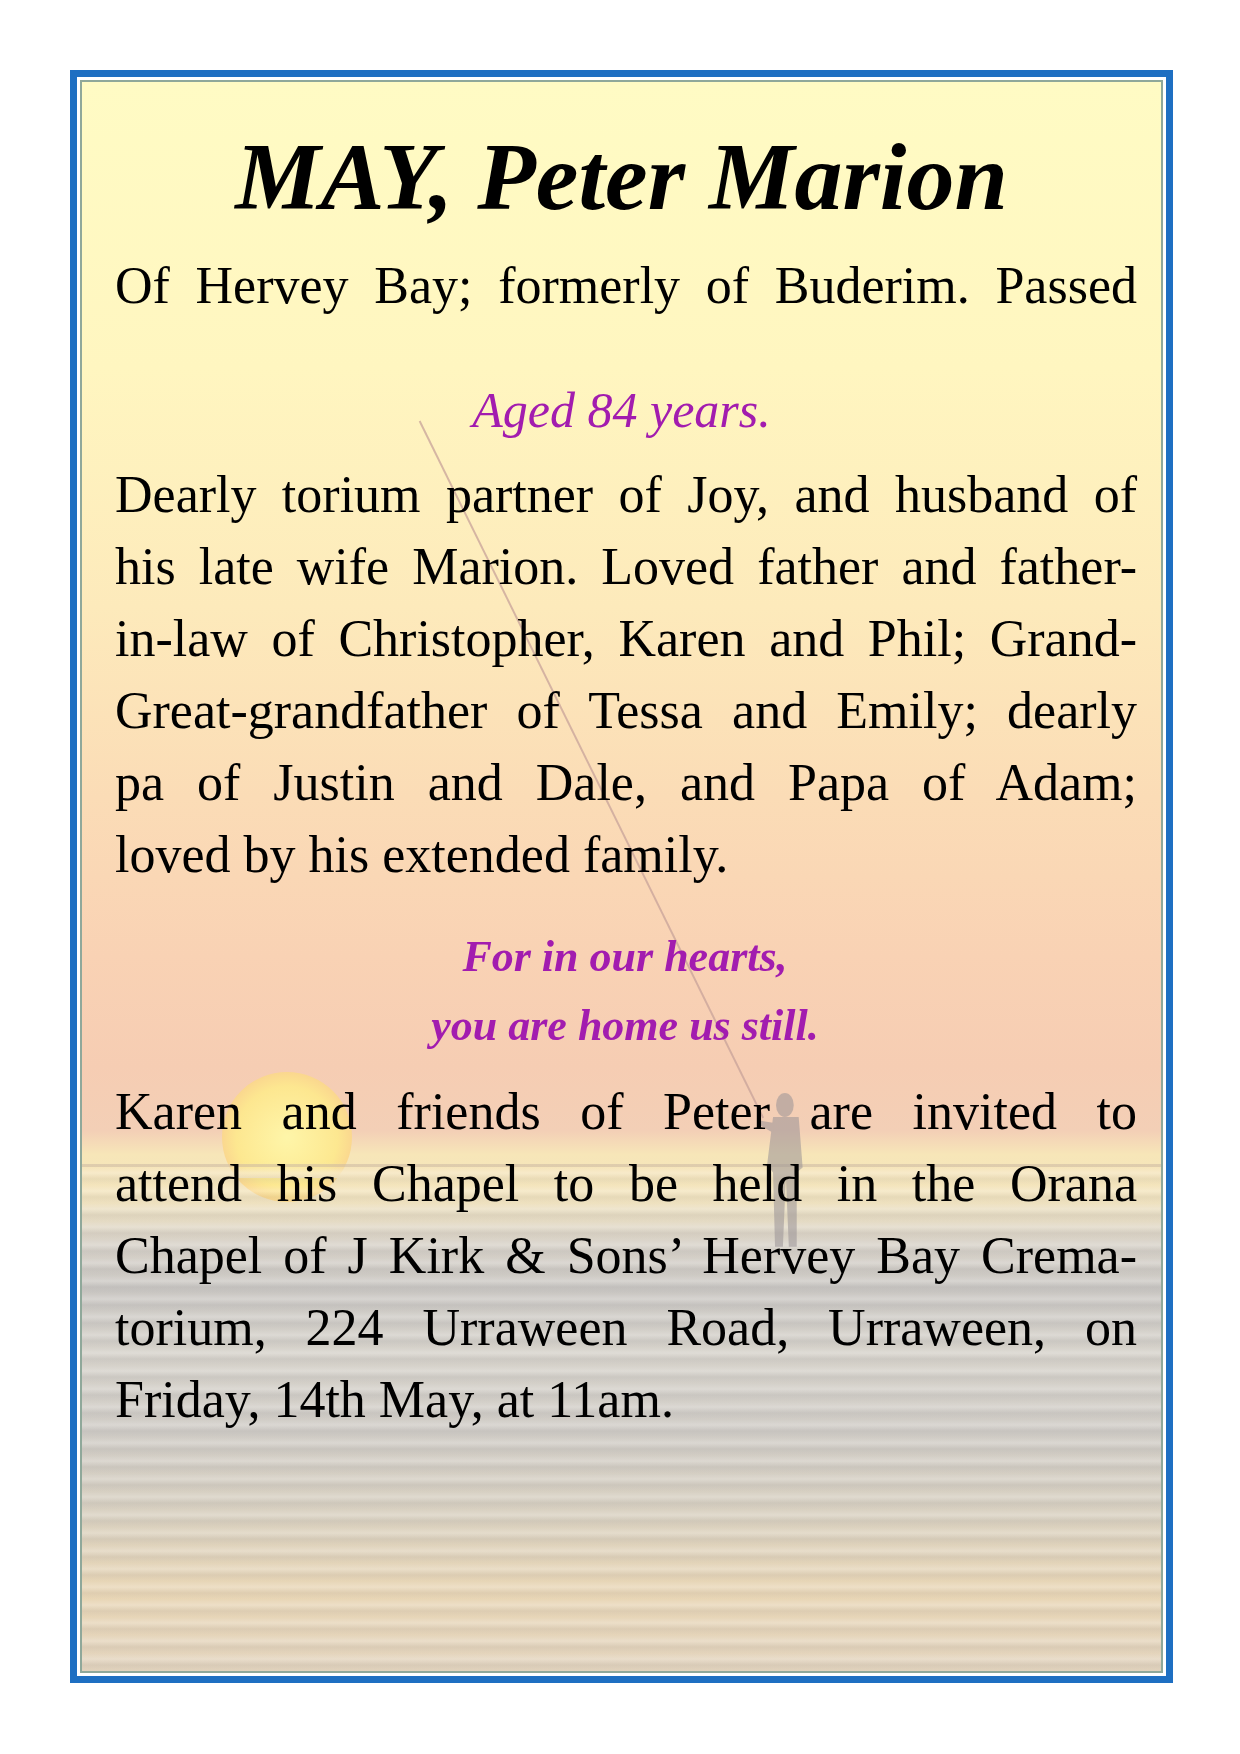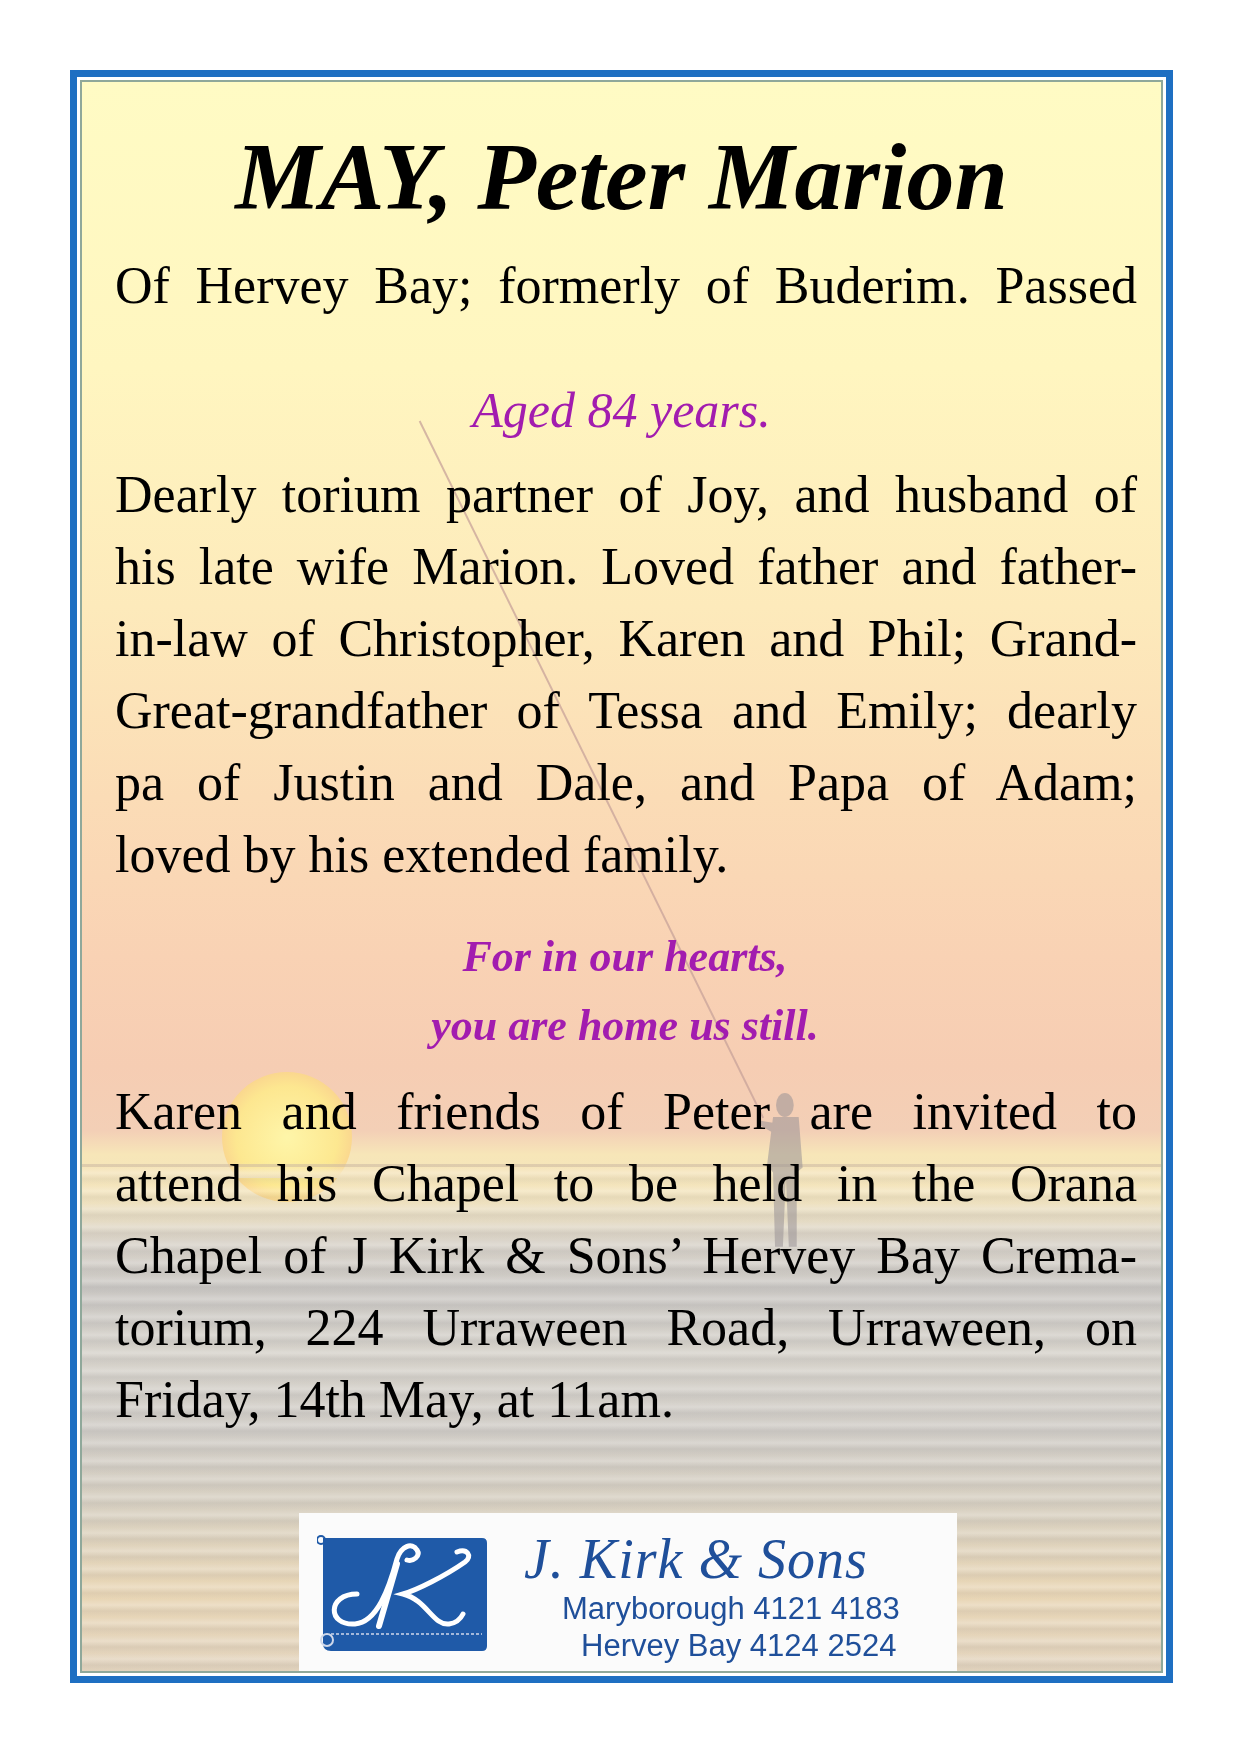--- a/index.html
+++ b/index.html
@@ -244,31 +244,17 @@
         <p class="centered quote" style="top:909px;">you are home us still.</p>
 
         <div class="para" style="top:994px;">
           <span class="line">Karen and friends of Peter are invited to</span>
           <span class="line">attend his Chapel to be held in the Orana</span>
           <span class="line">Chapel of J Kirk &amp; Sons’ Hervey Bay Crema-</span>
           <span class="line">torium, 224 Urraween Road, Urraween, on</span>
           <span class="line last">Friday, 14th May, at 11am.</span>
         </div>
 
-        <div class="logo">
-          <svg class="logo-mark" viewBox="0 0 173 120">
-            <path d="M6 4 L165 4 Q170 4 170 9 L170 112 Q170 117 165 117 L14 117 Q6 117 6 109 Z" fill="#1f5aa8"></path>
-            <circle cx="4" cy="6" r="4" fill="none" stroke="#1f5aa8" stroke-width="2"></circle>
-            <circle cx="10" cy="106" r="6" fill="none" stroke="#cfd8ea" stroke-width="2"></circle>
-            <line x1="14" y1="100" x2="165" y2="100" stroke="#cfd8ea" stroke-width="1.5" stroke-dasharray="3 2"></line>
-            <path d="M40 60 C 10 60, 10 92, 38 90 C 60 88, 72 55, 80 25 C 84 12, 95 8, 100 16 C 104 22, 96 28, 90 26" fill="none" stroke="#ffffff" stroke-width="5" stroke-linecap="round"></path>
-            <path d="M80 30 L 62 92" fill="none" stroke="#ffffff" stroke-width="6" stroke-linecap="round"></path>
-            <path d="M140 18 C 150 14, 156 22, 148 28 C 128 42, 100 56, 86 60 C 110 66, 116 92, 132 90 C 140 89, 144 84, 146 80" fill="none" stroke="#ffffff" stroke-width="5" stroke-linecap="round"></path>
-          </svg>
-          <div class="logo-name">J. Kirk &amp; Sons</div>
-          <div class="logo-phone p1">Maryborough 4121 4183</div>
-          <div class="logo-phone p2">Hervey Bay 4124 2524</div>
-        </div>
       </div>
 
     </div>
   </div>
 </div>
 
 </body></html>

